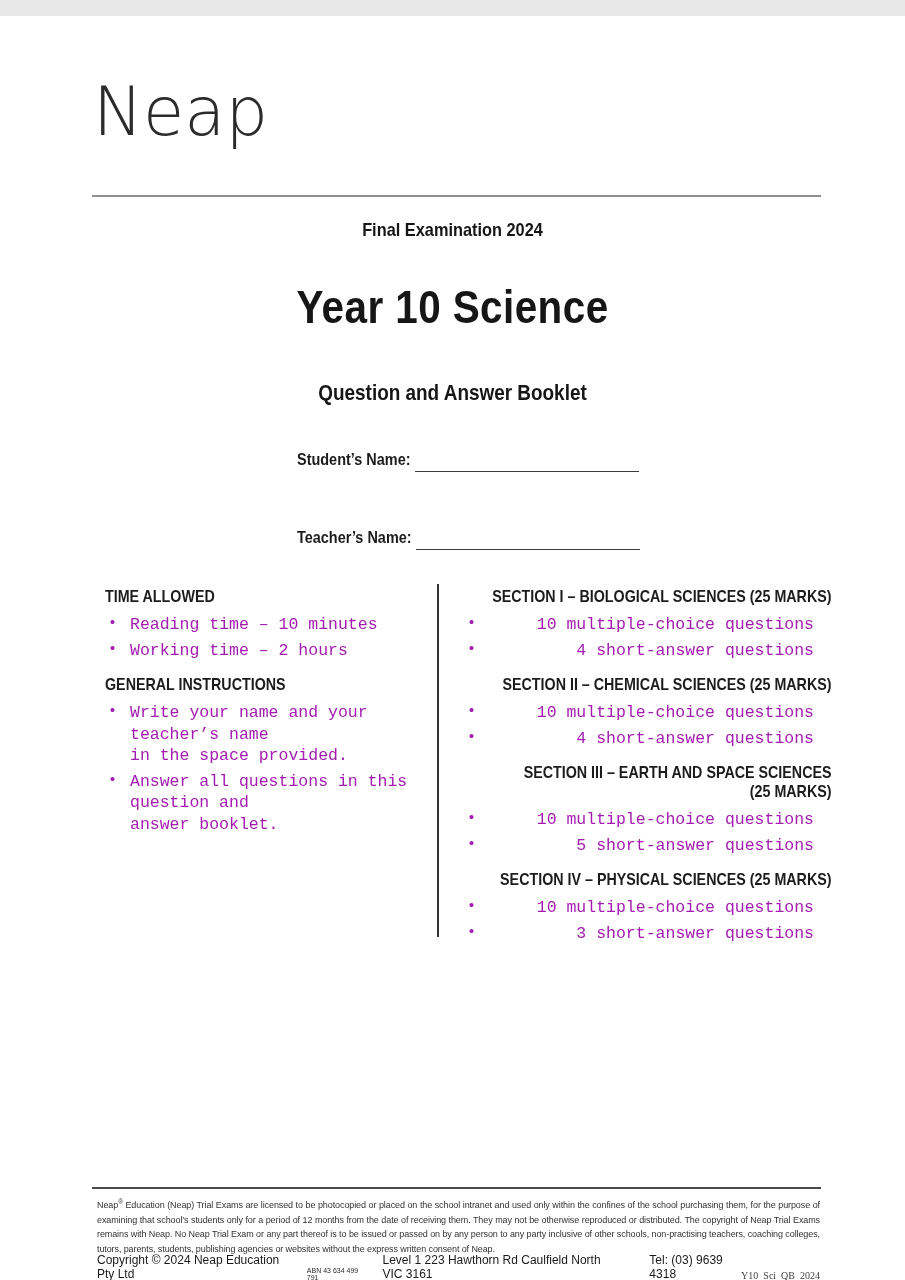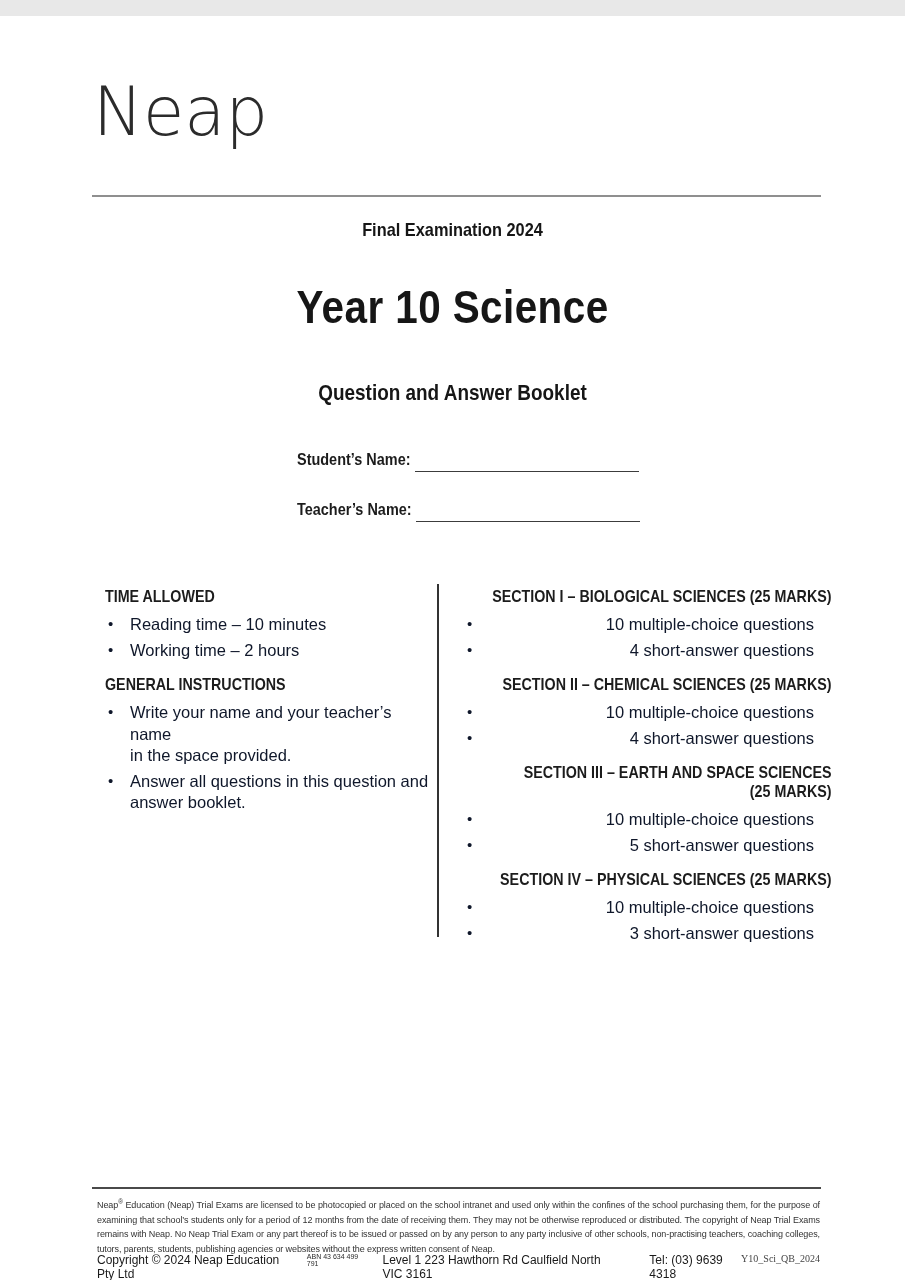--- a/index.html
+++ b/index.html
@@ -17,56 +17,56 @@
   }
   .rule-top { position:absolute; left:92px; top:179px; width:729px; height:2px; background:#8f8f8f; }
   .center-line { position:absolute; left:0; width:905px; text-align:center; font-weight:700; color:#161616; }
   .cond-c { transform:scaleX(0.86); transform-origin:50% 50%; }
   .exam-series { top:203px; font-size:19px; }
   .main-title  { top:263px; font-size:47px; letter-spacing:0.5px; }
   .subtitle    { top:364px; font-size:22px; }
   
   .name-row { position:absolute; left:297px; display:flex; align-items:flex-end; }
   .name-row.student { top:434px; }
-  .name-row.teacher { top:484px;text-align:right; }
+  .name-row.teacher { top:512px;text-align:right; }
   .name-label {
     display:inline-block; font-size:17px; font-weight:700; color:#1c1c1c;
     transform:scaleX(0.85); transform-origin:left bottom; margin-right:-16px;
     white-space:nowrap; padding-bottom:2px;
   }
   .name-blank { width:224px; height:21px; border-bottom:1.5px solid #3c3c3c; }
   
   .col { position:absolute; top:571px; }
   .col-left  { left:105px; width:325px; }
   .col-right { left:464px; width:350px;text-align:right; }
   .v-divider { position:absolute; left:437px; top:568px; width:1.5px; height:353px; background:#333; }
   .col-h {
     font-size:17px; font-weight:700; color:#1c1c1c; line-height:19px;
     transform:scaleX(0.84); transform-origin:left top;
     width:125%; white-space:pre-line; margin:14px 0 8px;
   }
   .col section:first-child .col-h { margin-top:0; }
   .bullets { list-style:none; }
   .bullet {
     position:relative; padding-left:25px; white-space:pre-line;
-    font-family:Liberation Sans, sans-serif; font-size:16.5px; line-height:21.5px;
-    color:#0f172a; margin-bottom:4px;
+    font-family:Liberation Mono, monospace; font-size:16.5px; line-height:21.5px;
+    color:#a21caf; margin-bottom:4px;
   }
   .bullet::before { content:"•"; position:absolute; left:3px; top:-1px; font-size:15px; }
   
   .rule-bottom { position:absolute; left:92px; top:1171px; width:729px; height:2px; background:#4a4a4a; }
   .fineprint {
     position:absolute; left:97px; top:1179px; width:723px;
     font-size:9px; line-height:14.5px; letter-spacing:-0.1px;
     color:#333; text-align:justify;
   }
   .fineprint sup { font-size:6.5px; vertical-align:super; }
   .copyright-row {
     position:absolute; left:97px; top:1237px; width:723px;
-    display:flex; align-items:flex-start; color:#1a1a1a;
+    display:flex; align-items:flex-end; color:#1a1a1a;
   }
   .c-main { font-size:12px; }
   .c-abn  { font-size:7px;  margin-left:12px; color:#2a2a2a; }
   .c-addr { font-size:12px; margin-left:18px; }
   .c-tel  { font-size:12px; margin-left:26px; }
   .c-code { font-size:10px;  margin-left:auto; font-family:"Liberation Serif", serif; color:#444; }
 </style>
 </head>
 <body>
 

